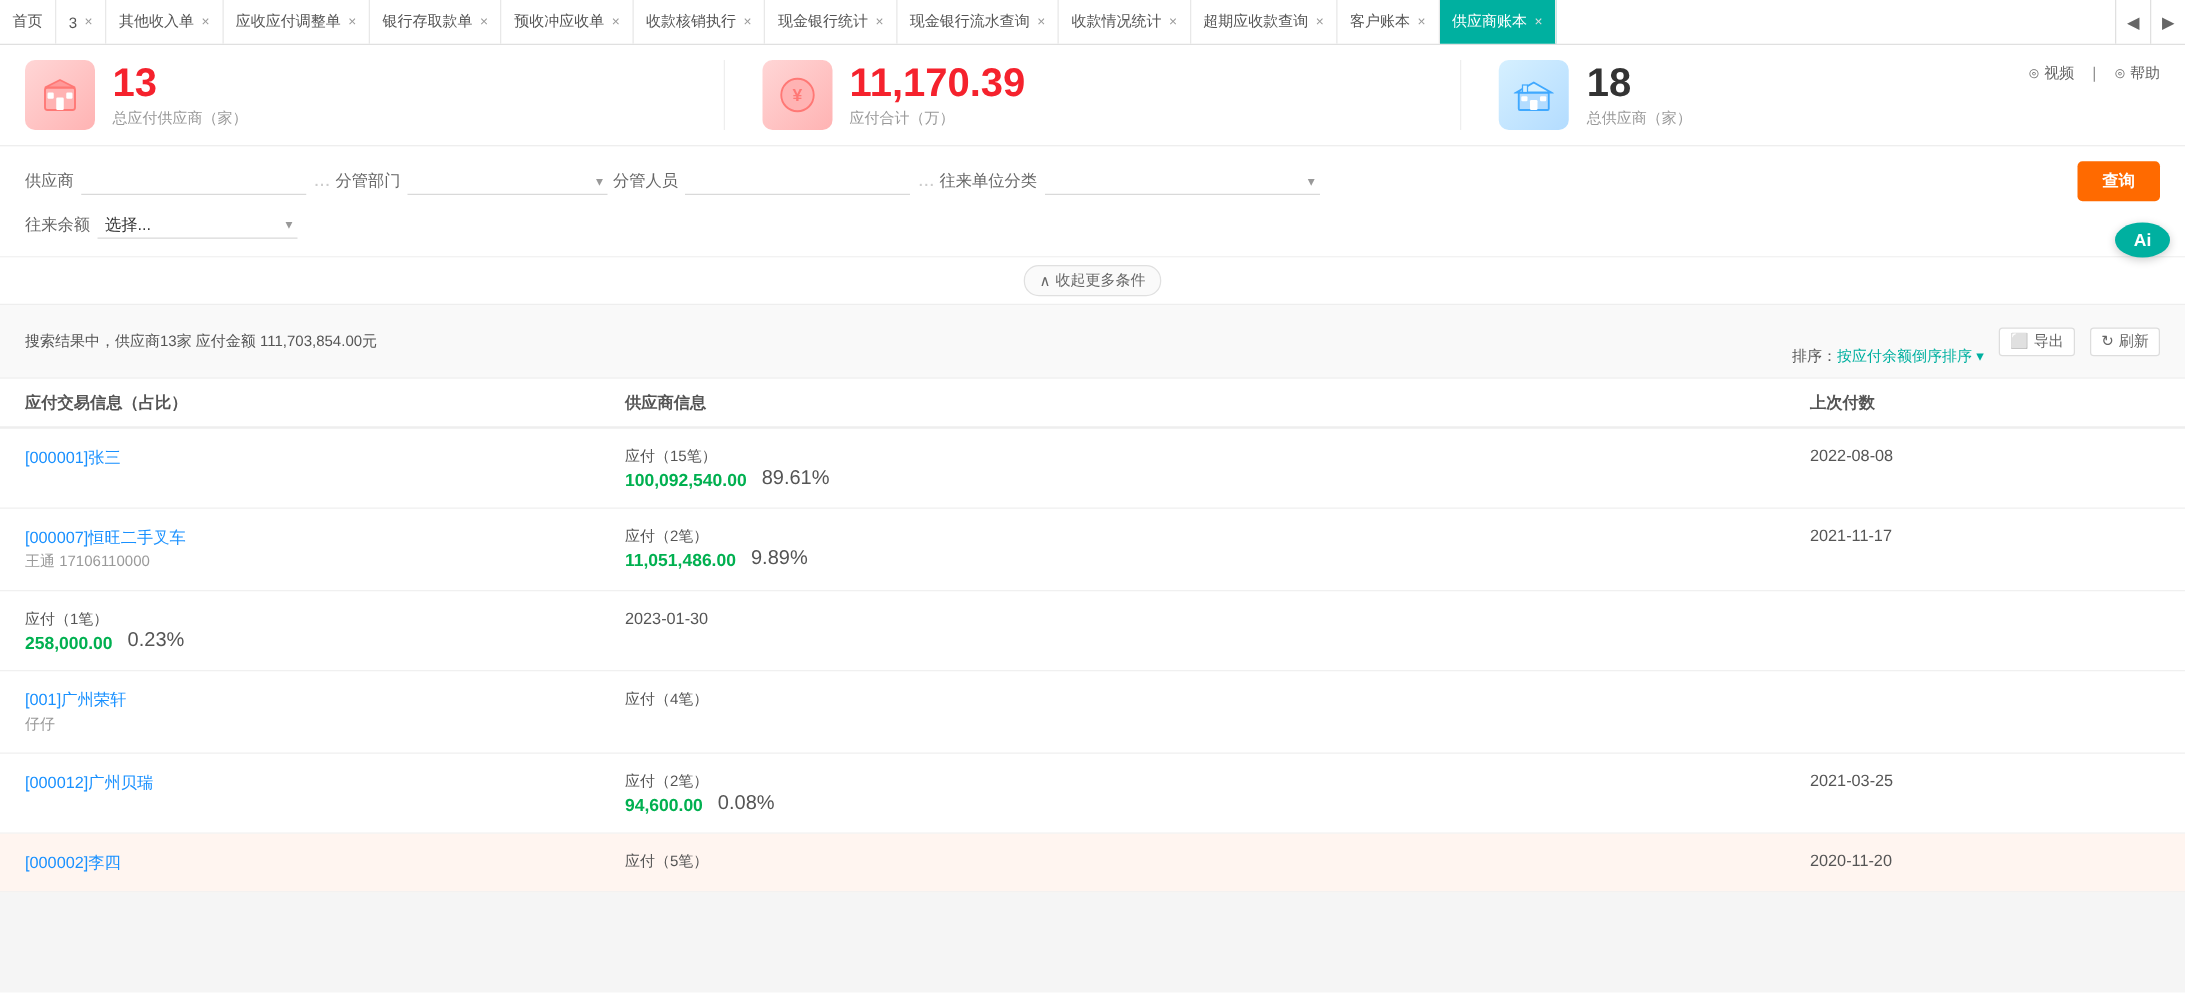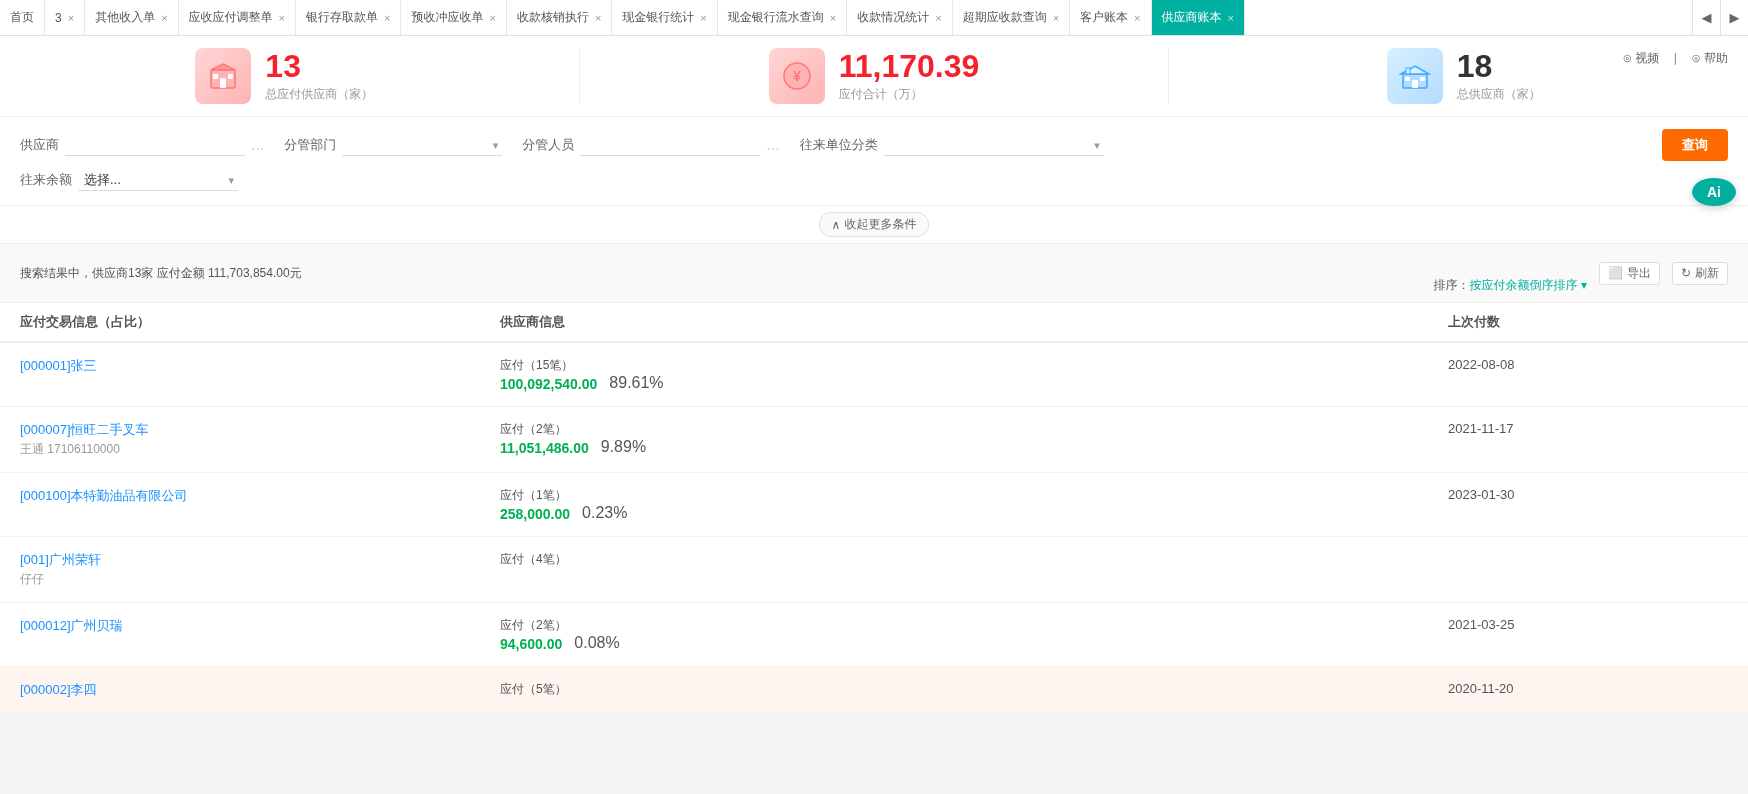--- a/index.html
+++ b/index.html
@@ -21,21 +21,21 @@
     .nav-arrows { display: flex; align-items: center; margin-left: auto; }
     .nav-arrow { width: 28px; height: 36px; display: flex; align-items: center; justify-content: center; cursor: pointer; border-left: 1px solid #e0e0e0; color: #666; }
 
     
     .summary-bar {
       display: flex; background: #fff; padding: 12px 20px; align-items: center;
       border-bottom: 1px solid #eee; position: relative;
     }
     .summary-item {
       display: flex; align-items: center; gap: 14px; flex: 1;
-      border-right: 1px solid #eee; padding-right: 30px; margin-right: 30px; justify-content: center;
+      border-right: 1px solid #eee; padding-right: 30px; margin-right: 30px;
     }
     .summary-item:last-child { border-right: none; }
     .summary-text .big-num { font-size: 32px; font-weight: bold; color: #f5222d; line-height: 1; }
     .summary-text .sub-label { font-size: 12px; color: #999; margin-top: 4px; }
     .summary-top-right { position: absolute; right: 20px; top: 14px; display: flex; gap: 10px; font-size: 12px; color: #666; }
     .summary-top-right span { cursor: pointer; }
 
     
     .icon-supplier { 
       width: 56px; height: 56px; border-radius: 8px; background: linear-gradient(135deg, #ffd6d6, #ffb3b3);
@@ -47,21 +47,21 @@
     }
     .icon-store {
       width: 56px; height: 56px; border-radius: 8px; background: linear-gradient(135deg, #d6f0ff, #b3dcff);
       display: flex; align-items: center; justify-content: center; font-size: 24px; color: #40a9ff;
     }
 
     
     .filter-bar {
       background: #fff; padding: 12px 20px 6px; border-bottom: 1px solid #eee;
     }
-    .filter-row { display: flex; align-items: center; gap: 20px; margin-bottom: 8px; flex-wrap: wrap; }
+    .filter-row { display: flex; align-items: center; gap: 4px; margin-bottom: 8px; flex-wrap: wrap; }
     .filter-item { display: flex; align-items: center; gap: 6px; }
     .filter-label { font-size: 13px; color: #666; white-space: nowrap; }
     .filter-input {
       border: none; border-bottom: 1px solid #d9d9d9; outline: none; padding: 3px 6px;
       font-size: 13px; width: 180px; color: #333; background: transparent;
     }
     .filter-input-wide { width: 220px; }
     .filter-dots { color: #ccc; font-size: 16px; cursor: pointer; }
     .filter-select {
       border: none; border-bottom: 1px solid #d9d9d9; background: transparent;
@@ -306,23 +306,20 @@
           <div class="tx-label">应付（2笔）</div>
           <div class="tx-row">
             <span class="tx-amount">11,051,486.00</span>
             <span class="tx-pct">9.89%</span>
           </div>
         </div>
         <div class="last-pay">2021-11-17</div>
       </div>
       <div class="table-row-item">
         <div>
-          <div class="supplier-name">[000100]本特勤油品有限公司</div>
-        </div>
-        <div>
           <div class="tx-label">应付（1笔）</div>
           <div class="tx-row">
             <span class="tx-amount">258,000.00</span>
             <span class="tx-pct">0.23%</span>
           </div>
         </div>
         <div class="last-pay">2023-01-30</div>
       </div>
       <div class="table-row-item">
         <div>

